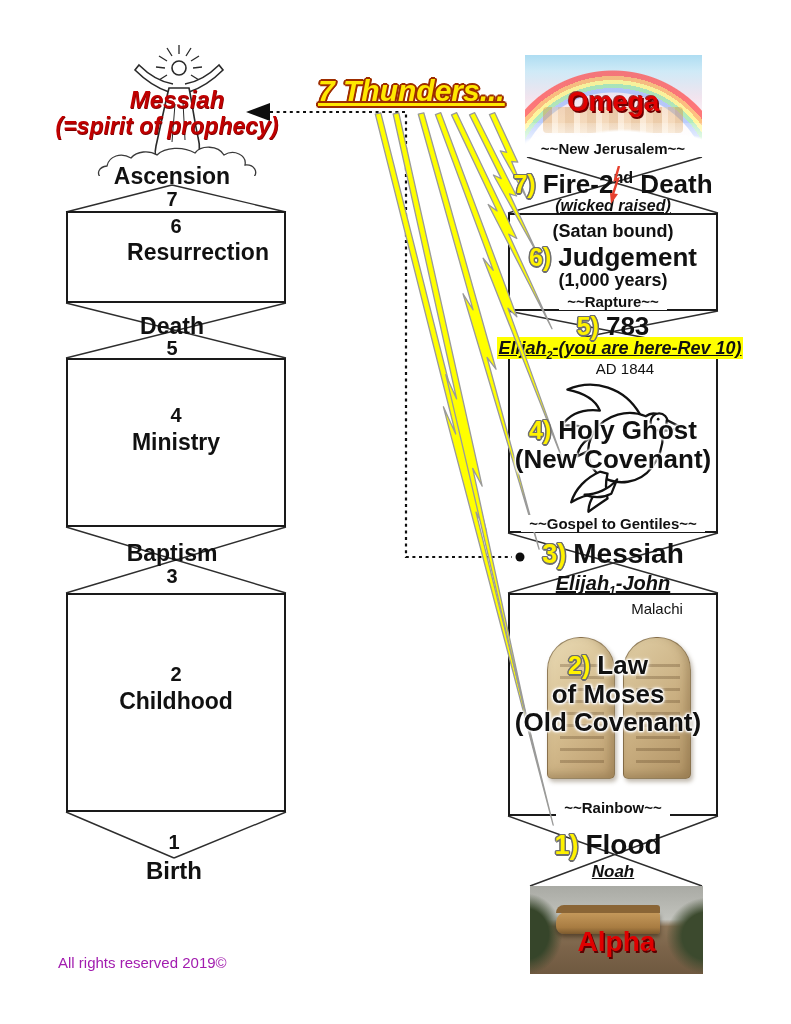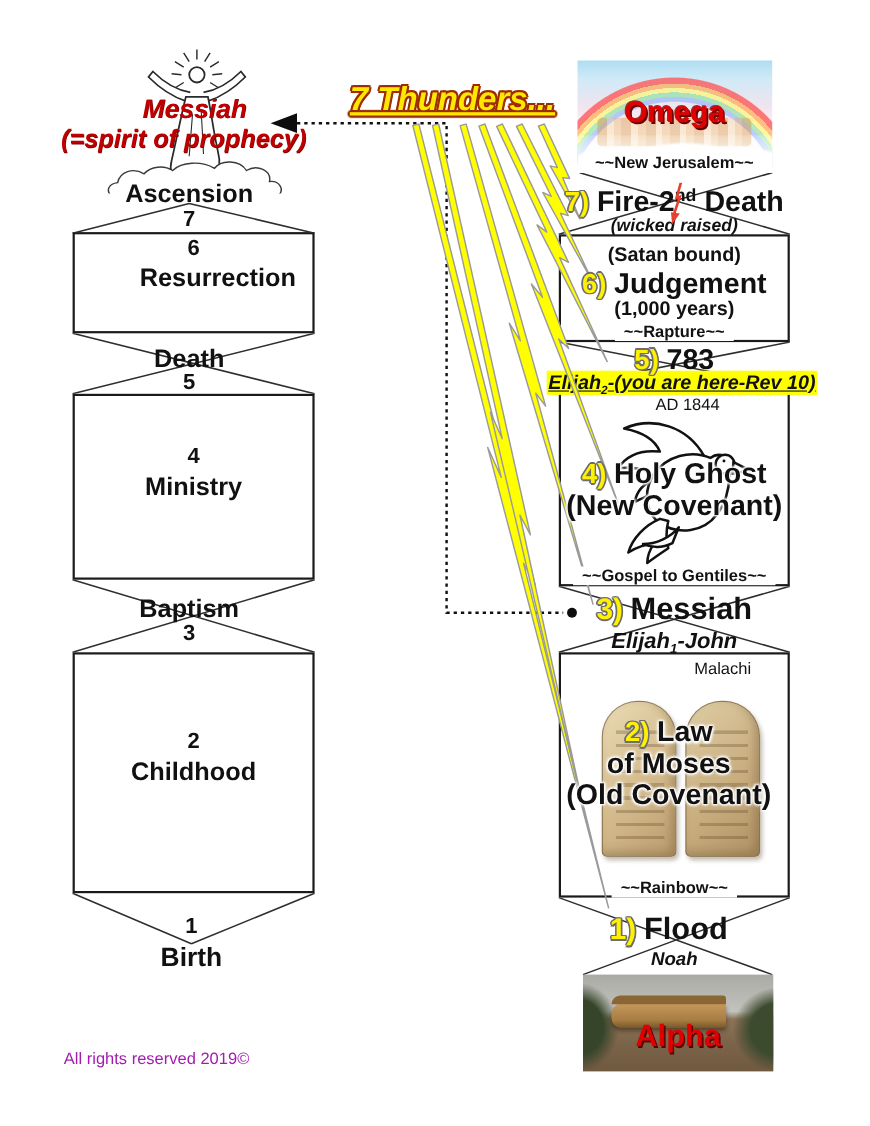--- a/index.html
+++ b/index.html
@@ -1,21 +1,21 @@
 <!DOCTYPE html>
 <html><head>
 <meta charset="utf-8">
 <style>
   html,body{margin:0;padding:0;background:#e8e8e8;}
   #canvas{position:relative;width:791px;height:1024px;background:#fff;overflow:hidden;
           font-family:"Liberation Sans",sans-serif;color:#111;margin:0 auto;}
   .abs{position:absolute;}
   .ctr{text-align:center;}
   .b{font-weight:bold;}
-  .i{font-style:italic;}
+  .i{font-style:italic;text-decoration:underline;}
   .txt{z-index:50;}
   
   .ynum{color:#FFF200;font-weight:bold;
     text-shadow:-1.5px 0 #6e6e6e,1.5px 0 #6e6e6e,0 -1.5px #6e6e6e,0 1.5px #6e6e6e,
                 -1px -1px #6e6e6e,1px 1px #6e6e6e,-1px 1px #6e6e6e,1px -1px #6e6e6e;
     margin-right:7px;}
   
   .title{font-size:30px;font-weight:bold;font-style:italic;color:#FFE800;
     text-decoration:underline;text-decoration-thickness:3px;
     text-shadow:-2px 0 #9d2d00,2px 0 #9d2d00,0 -2px #9d2d00,0 2px #9d2d00,

